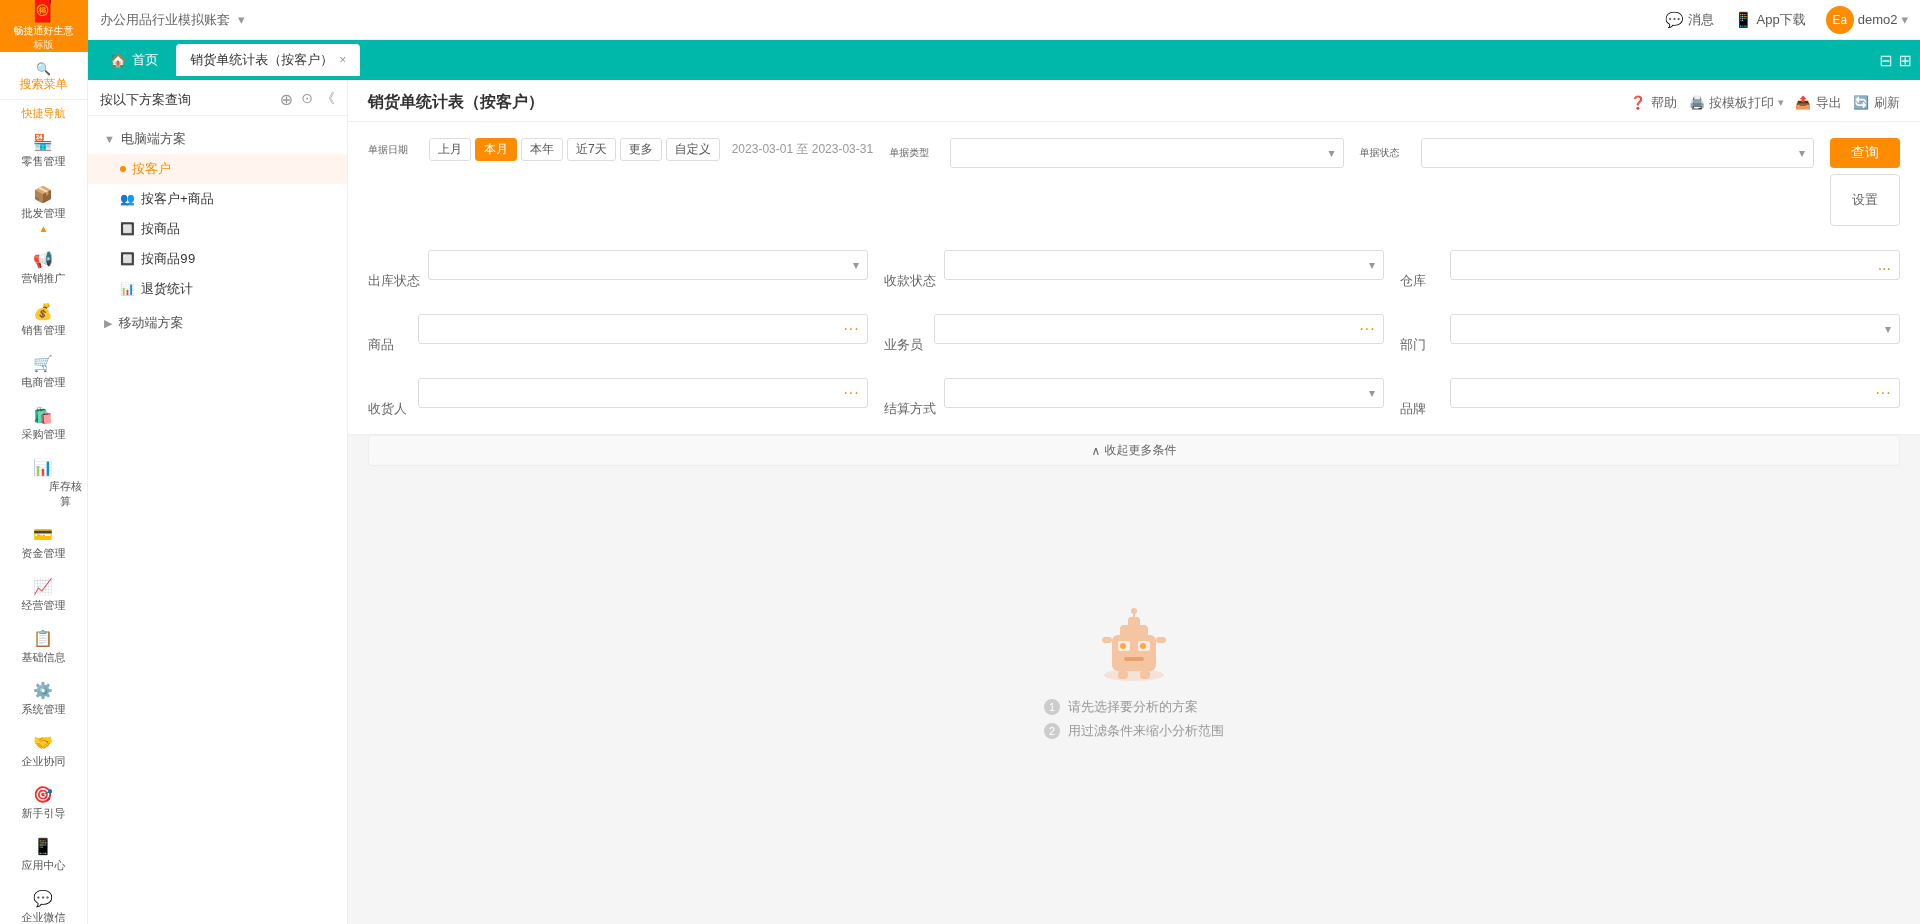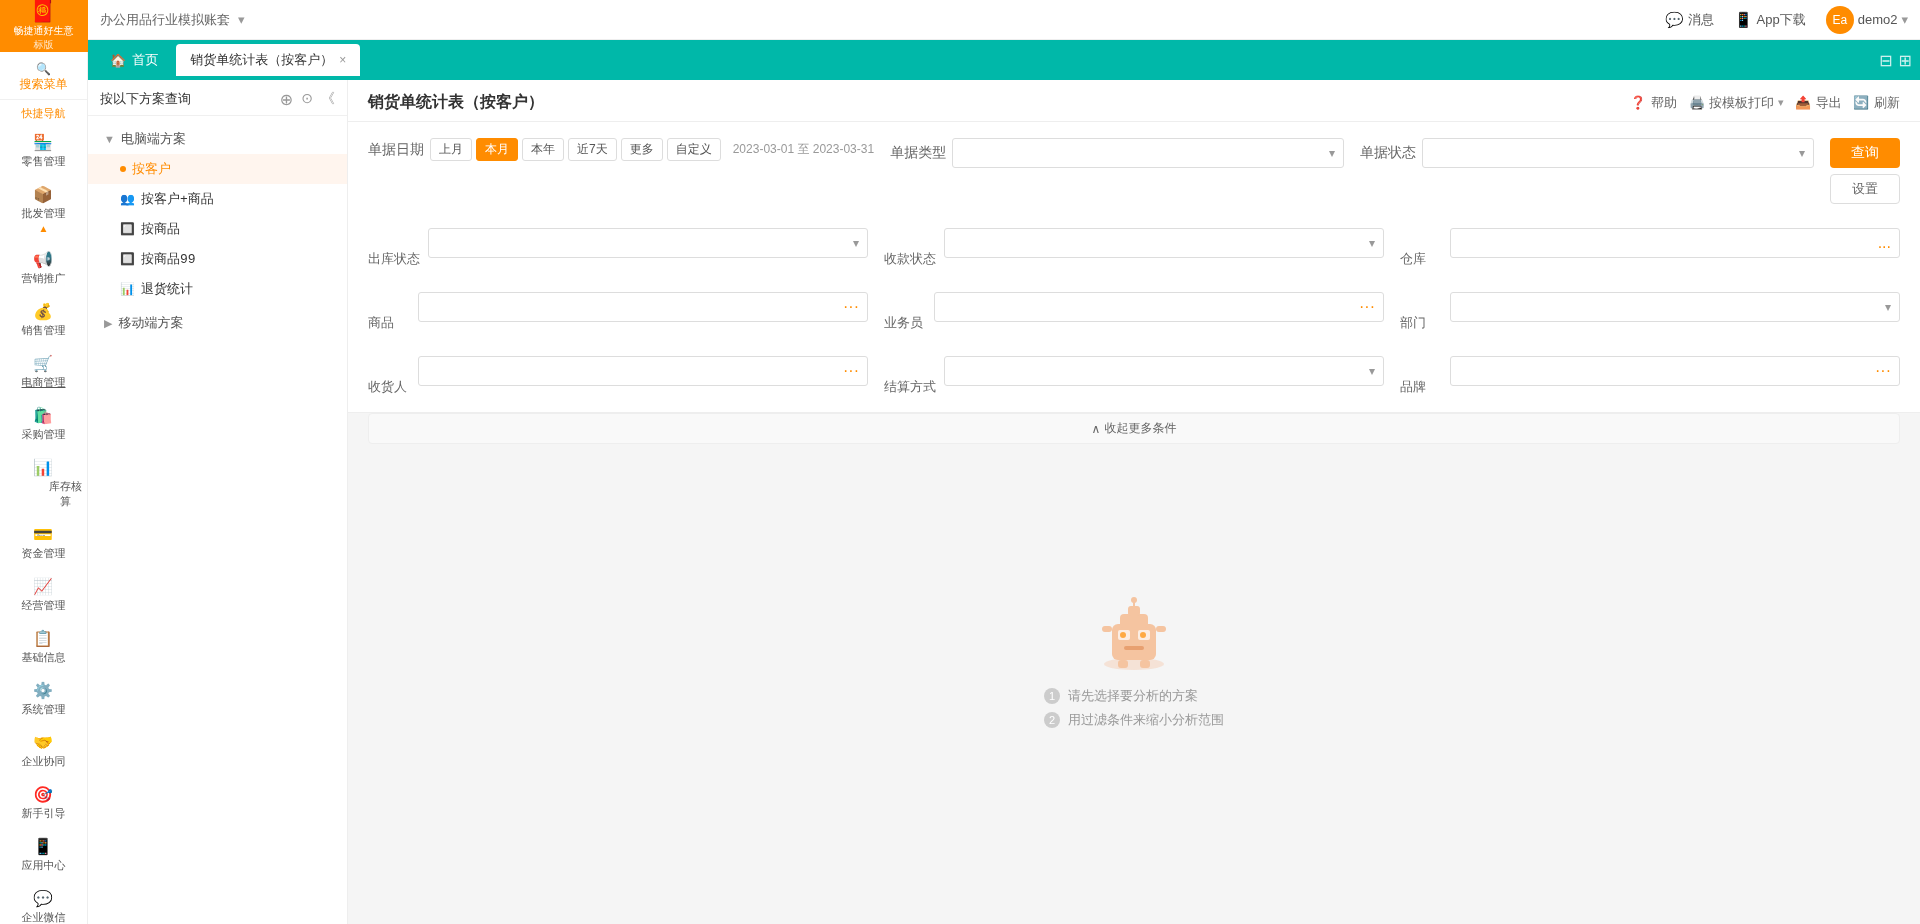--- a/index.html
+++ b/index.html
@@ -173,21 +173,21 @@
       display: flex;
       flex-direction: column;
       flex-shrink: 0;
       overflow-y: auto;
     }
     .left-panel-header {
       padding: 10px 12px 6px;
       font-size: 12px;
       color: #666;
       display: flex;
-      align-items: flex-start;
+      align-items: center;
       justify-content: space-between;
       border-bottom: 1px solid #f0f0f0;
     }
     .left-panel-header-icons {
       display: flex;
       gap: 8px;
       color: #999;
     }
     .tree-section {
       padding: 8px 0;
@@ -261,21 +261,21 @@
     
     .filter-area {
       background: #fff;
       padding: 16px 20px;
       border-bottom: 1px solid #eee;
       display: flex;
       flex-direction: column;
       gap: 14px;
     }
     .filter-label {
-      font-size: 14px;
+      font-size: 10px;
       color: #666;
       min-width: 55px;
       flex-shrink: 0;
     }
     .filter-date-btns {
       display: flex;
       align-items: center;
       gap: 4px;
     }
     .date-btn {
@@ -329,21 +329,21 @@
       padding: 6px 20px;
       font-size: 14px;
       cursor: pointer;
       min-width: 70px;
     }
     .btn-settings {
       background: #fff;
       color: #666;
       border: 1px solid #ddd;
       border-radius: 4px;
-      padding: 5px 16px;
+      padding: 16px 16px;
       font-size: 13px;
       cursor: pointer;
     }
 
     
     .collapse-bar {
       background: #f9f9f9;
       border: 1px solid #eee;
       border-radius: 4px;
       margin: 0 20px;
@@ -446,21 +446,21 @@
   <div class="sidebar-item">
     <span class="item-icon">📢</span>
     <span style="font-size:11px;">营销推广</span>
   </div>
   <div class="sidebar-item">
     <span class="item-icon">💰</span>
     <span style="font-size:11px;">销售管理</span>
   </div>
   <div class="sidebar-item">
     <span class="item-icon">🛒</span>
-    <span style="font-size:11px;text-decoration:underline;">电商管理</span>
+    <span style="font-size:11px;">电商管理</span>
   </div>
   <div class="sidebar-item">
     <span class="item-icon">🛍️</span>
     <span style="font-size:11px;">采购管理</span>
   </div>
   <div class="sidebar-item">
     <span class="item-icon">📊</span>
     <span style="font-size:11px;margin-left:44px;">库存核算</span>
   </div>
   <div class="sidebar-item">

